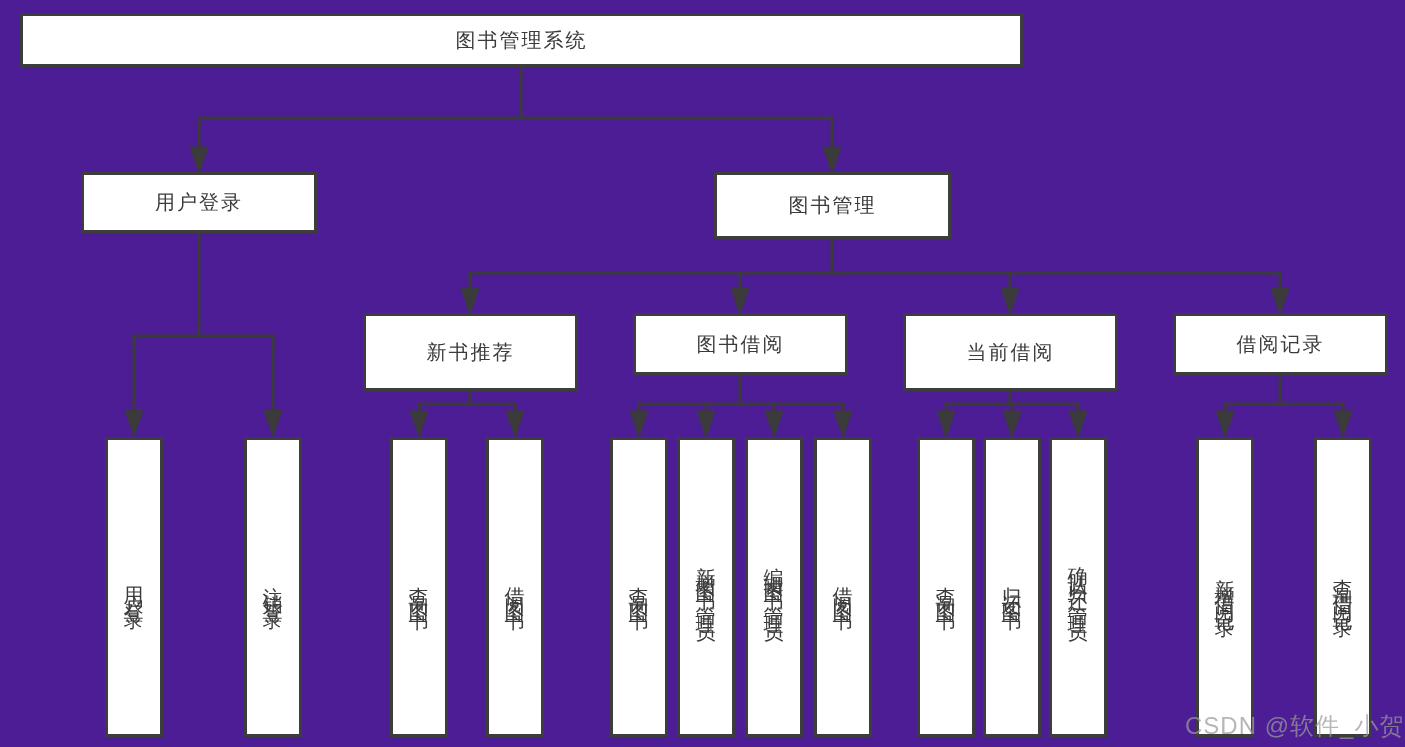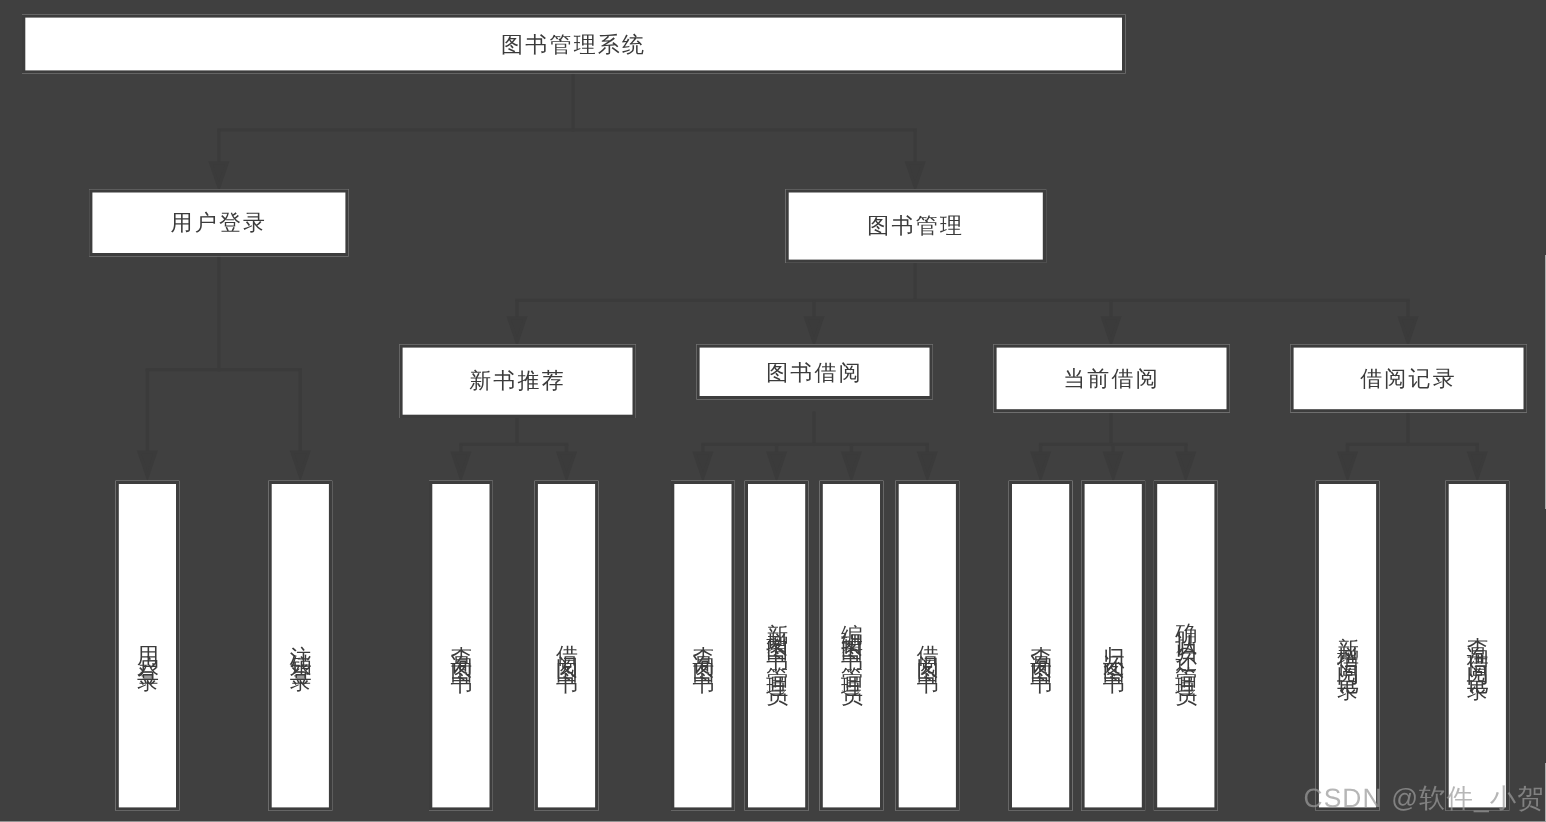--- a/index.html
+++ b/index.html
@@ -5,21 +5,21 @@
   html, body {
     margin: 0;
     padding: 0;
     background: #ffffff;
     font-family: "Liberation Sans", sans-serif;
   }
   #canvas {
     position: relative;
     width: 1405px;
     height: 747px;
-    background: #404040;
+    background: #4c1d95;
     overflow: hidden;
   }
   #wires {
     position: absolute;
     left: 0;
     top: 0;
     pointer-events: none;
   }
   .node {
     position: absolute;
@@ -37,23 +37,23 @@
   .node.vert {
     writing-mode: vertical-rl;
     letter-spacing: 8px;
     line-height: 1;
     padding: 6px 0;
   }
   
   #n-root        { left: 20px;   top: 13px;  width: 1003px; height: 54px; }
   #n-user-login  { left: 81px;   top: 172px; width: 236px;  height: 61px; }
   #n-book-mgmt   { left: 714px;  top: 172px; width: 237px;  height: 67px; }
-  #n-new-rec     { left: 363px;  top: 313px; width: 215px;  height: 67px; }
-  #n-borrow      { left: 633px;  top: 313px; width: 215px;  height: 50px; }
-  #n-current     { left: 903px;  top: 313px; width: 215px;  height: 62px; }
+  #n-new-rec     { left: 363px;  top: 313px; width: 215px;  height: 78px; }
+  #n-borrow      { left: 633px;  top: 313px; width: 215px;  height: 62px; }
+  #n-current     { left: 903px;  top: 313px; width: 215px;  height: 78px; }
   #n-records     { left: 1173px; top: 313px; width: 215px;  height: 62px; }
   
   .leaf { top: 437px; width: 58px; height: 300px; }
   #v-login       { left: 105px; }
   #v-logout      { left: 244px; }
   #v-rec-query   { left: 390px; }
   #v-rec-borrow  { left: 486px; }
   #v-bor-query   { left: 610px; }
   #v-bor-add     { left: 677px; }
   #v-bor-edit    { left: 745px; }

